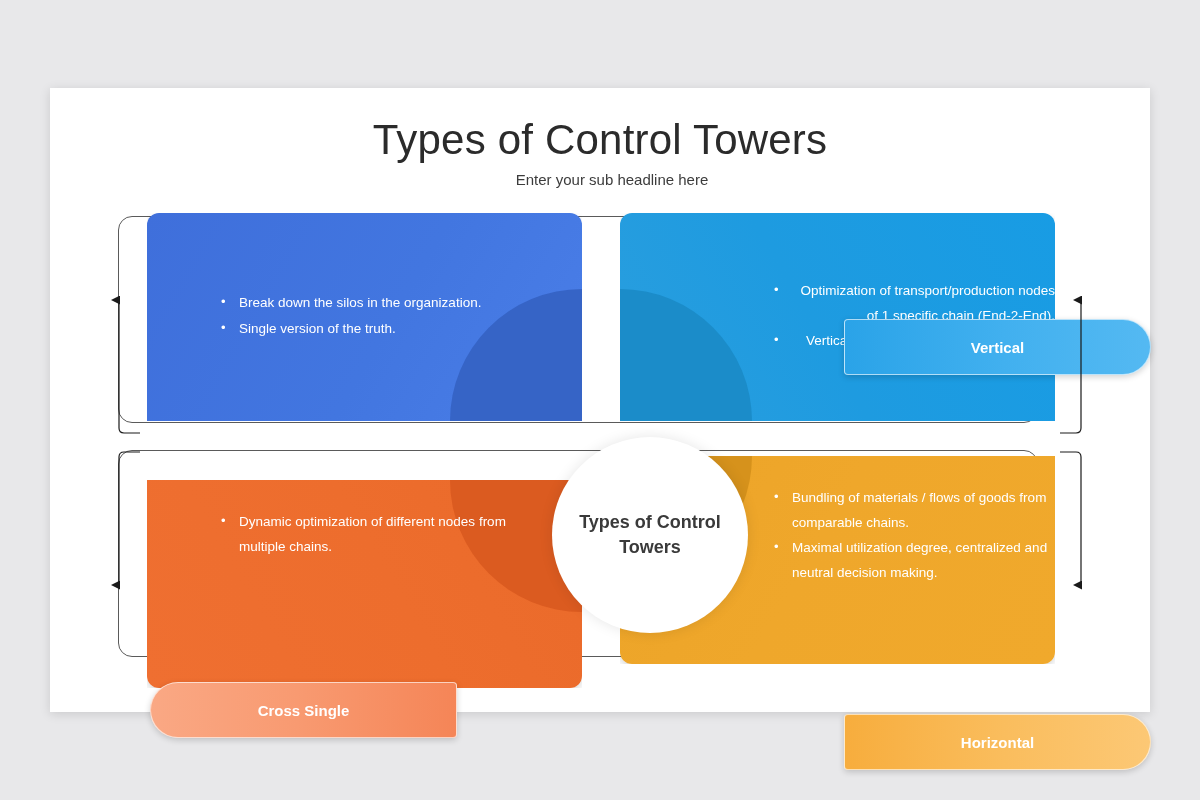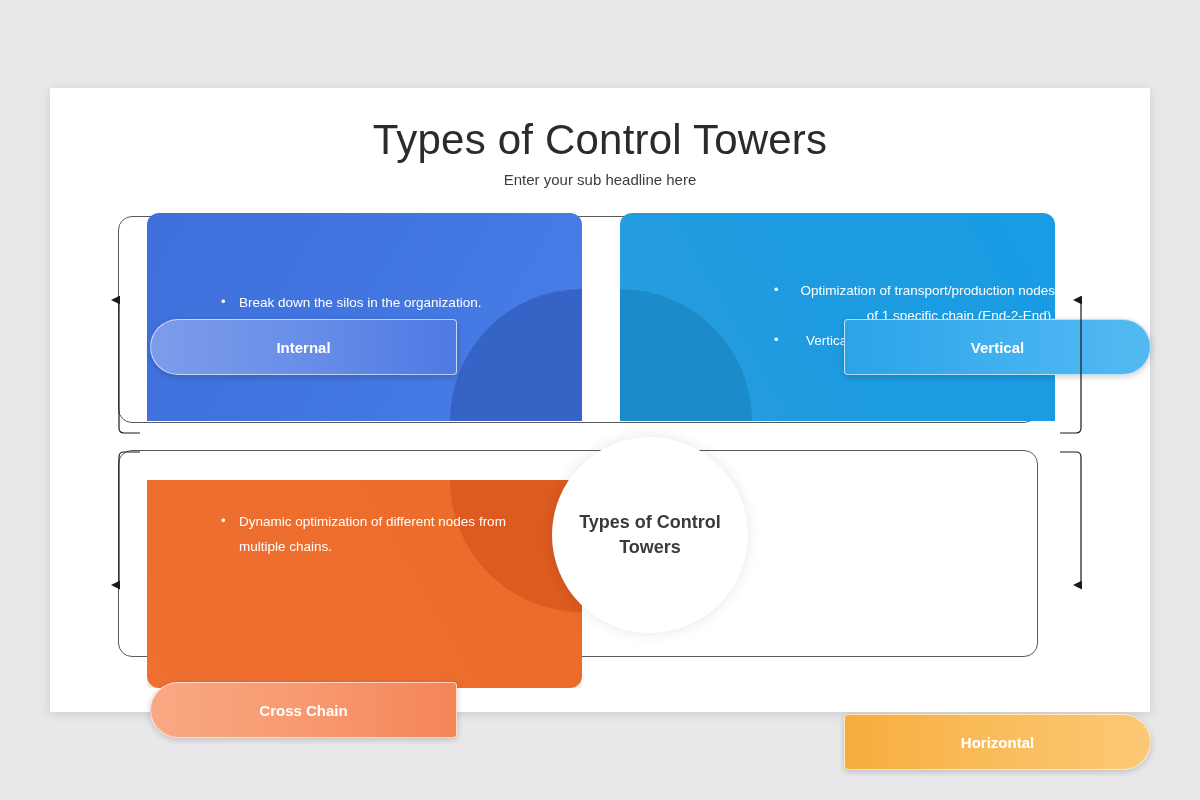--- a/index.html
+++ b/index.html
@@ -38,20 +38,21 @@
   }
   #page-subtitle {
     position: absolute;
     left: 0;
     top: 83px;
     width: 1100px;
     text-align: center;
     font-size: 15px;
     font-weight: 400;
     color: #3c3c3c;
+    padding-left: 12px;
   }
 
   
   .outline {
     position: absolute;
     border: 1px solid #5a5a5a;
     border-radius: 14px;
     box-sizing: border-box;
     background: transparent;
   }
@@ -228,24 +229,32 @@
 
   <div class="quad" id="quad-crosschain">
     <div class="body">
       <div class="wedge"></div>
       <ul class="bullets" id="bullets-crosschain">
         <li>Dynamic optimization of different nodes from multiple chains.</li>
       </ul>
     </div>
   </div>
 
-
-  <div class="pill left-pill" id="pill-internal">Internal</div>
+  <div class="quad" id="quad-horizontal">
+    <div class="body">
+      <div class="wedge"></div>
+      <ul class="bullets" id="bullets-horizontal">
+        <li>Bundling of materials / flows of goods from comparable chains.</li>
+        <li>Maximal utilization degree, centralized and neutral decision making.</li>
+      </ul>
+    </div>
+  </div>
+
   <div class="pill right-pill" id="pill-vertical">Vertical</div>
-  <div class="pill left-pill" id="pill-crosschain">Cross Chain</div>
+  <div class="pill left-pill" id="pill-crosschain">Cross Single</div>
   <div class="pill right-pill" id="pill-horizontal">Horizontal</div>
 
   <div id="center-circle">Types of Control Towers</div>
 
 </div>
 
 <svg id="arrows" viewBox="0 0 1200 800" xmlns="http://www.w3.org/2000/svg">
   <defs>
     <marker id="ah-up" markerWidth="9" markerHeight="9" refX="4.5" refY="8" orient="auto" markerUnits="userSpaceOnUse">
       <path d="M4.5 0 L9 9 L0 9 Z" fill="#1a1a1a"></path>

